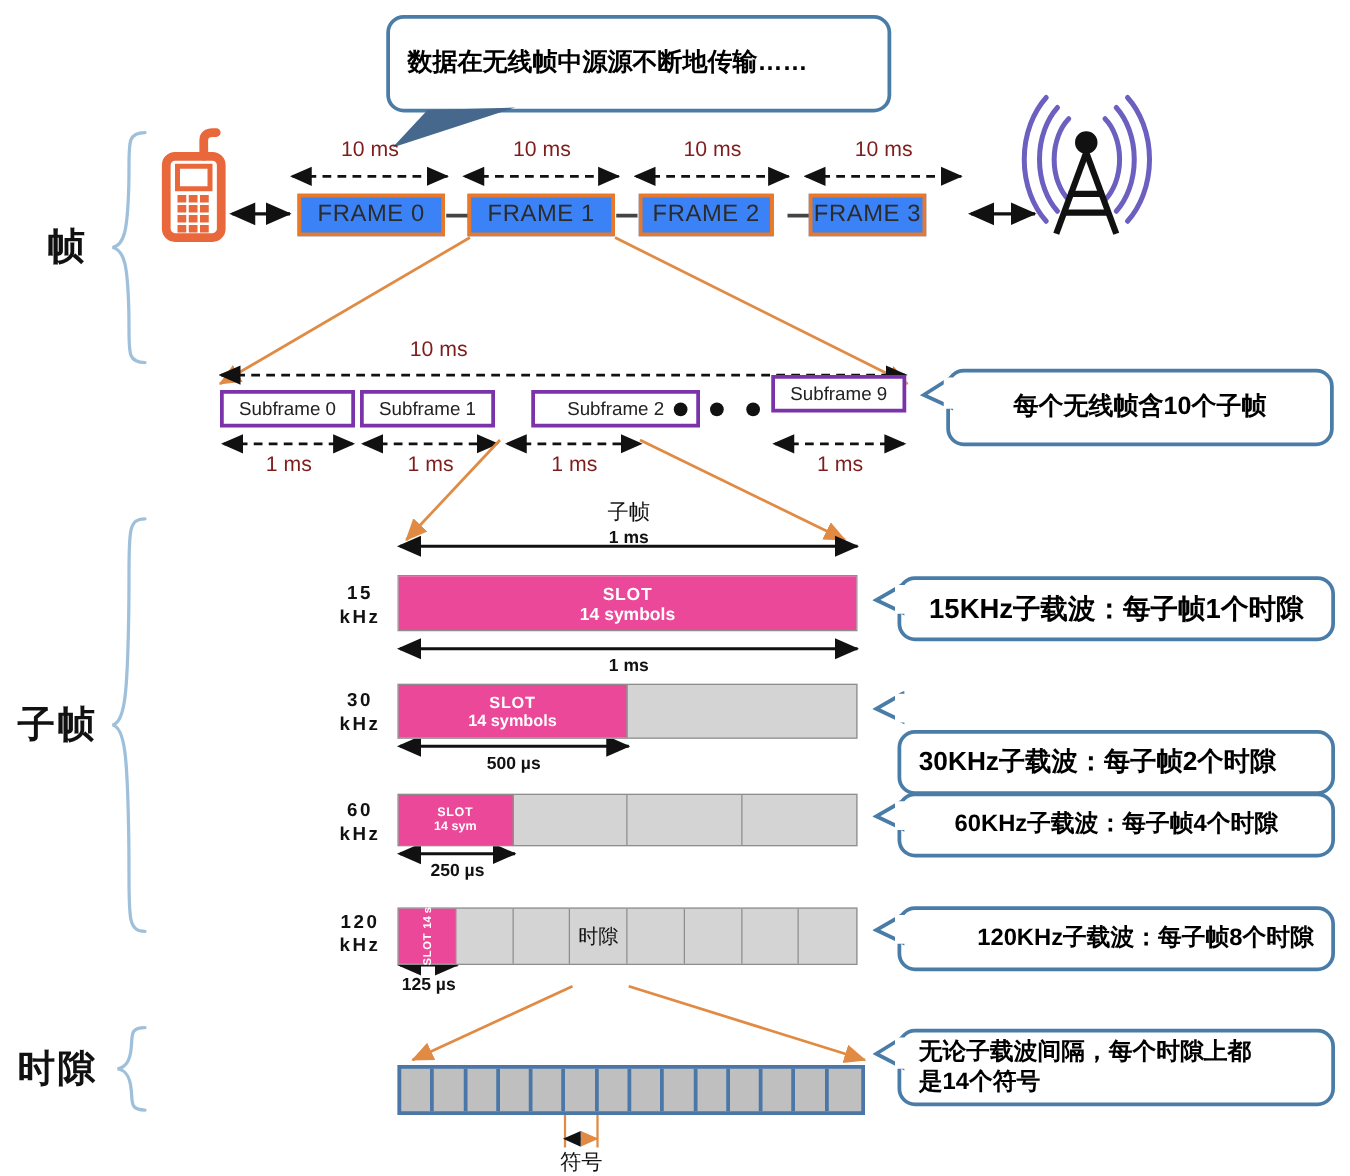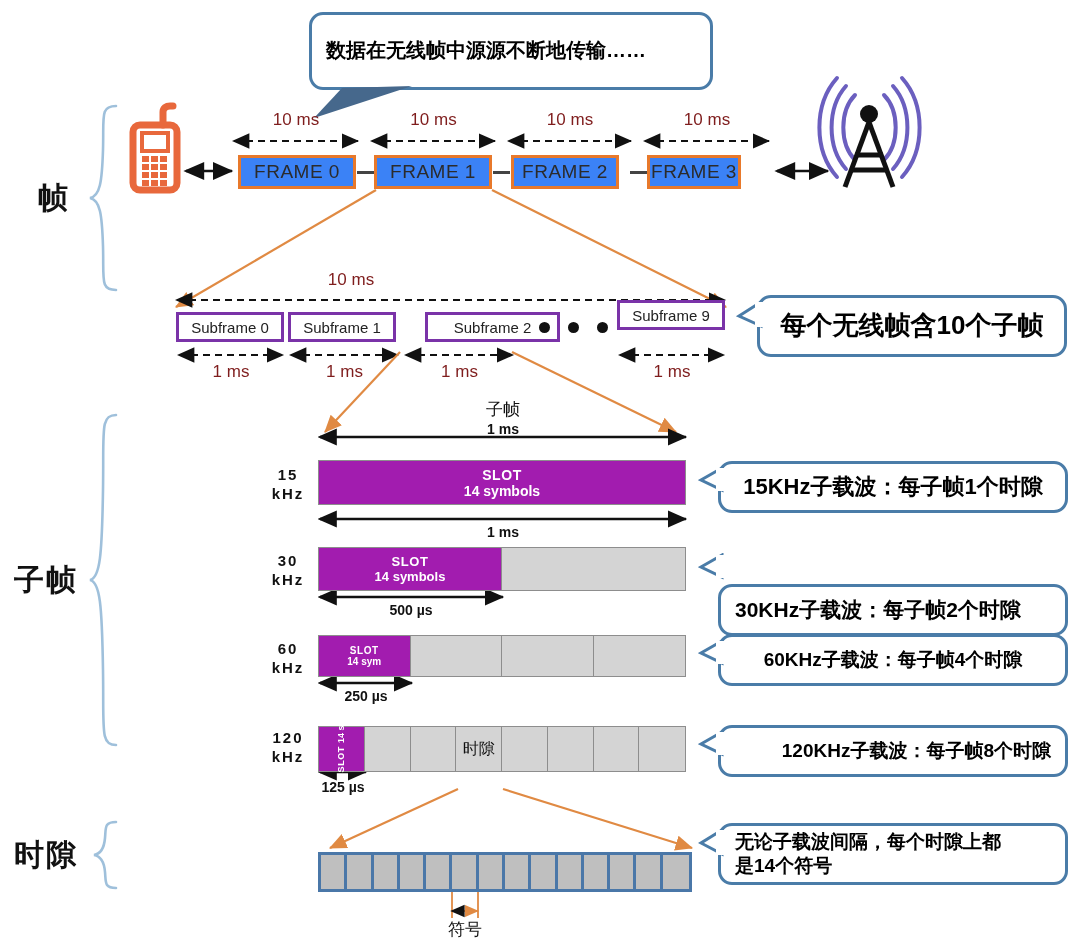--- a/index.html
+++ b/index.html
@@ -50,21 +50,21 @@
   
   .khz{
     position:absolute;font-size:15px;font-weight:bold;color:#111;
     text-align:center;line-height:1.25;letter-spacing:2px;white-space:nowrap;
   }
   .slot-row{position:absolute;box-sizing:border-box;display:flex;
     border:1px solid #8d8d8d;background:#d4d4d4;}
   .cell{box-sizing:border-box;border-right:1px solid #8d8d8d;height:100%;
     display:flex;flex-direction:column;align-items:center;justify-content:center;}
   .cell:last-child{border-right:none;}
-  .cell.dark{background:#a21caf;color:#fff;}
+  .cell.dark{background:#ec4899;color:#fff;}
   .cell .t1{font-weight:bold;letter-spacing:.6px;}
   .cell .t2{font-weight:bold;}
   .cell.vert{justify-content:center;}
   .vert-wrap{display:flex;flex-direction:row;gap:3px;
     transform:rotate(-90deg);white-space:nowrap;}
   .cell-label{font-size:16px;color:#111;}
 
   
   .sym-strip{position:absolute;display:flex;box-sizing:border-box;
     border:3px solid #4a77a8;background:#bfbfbf;}
@@ -231,21 +231,21 @@
 
   <div class="dot" style="left:539px;top:322px;"></div>
   <div class="dot" style="left:568px;top:322px;"></div>
   <div class="dot" style="left:597px;top:322px;"></div>
 
   <div class="abs meas" style="left:179px;top:362px;width:104px;">1 ms</div>
   <div class="abs meas" style="left:291px;top:362px;width:107px;">1 ms</div>
   <div class="abs meas" style="left:406px;top:362px;width:107px;">1 ms</div>
   <div class="abs meas" style="left:620px;top:362px;width:104px;">1 ms</div>
 
-  <div class="callout" style="left:757px;top:295px;width:310px;height:62px;font-size:26px;align-items:center;">
+  <div class="callout" style="left:757px;top:295px;width:310px;height:62px;font-size:20px;align-items:center;">
     <div class="ln">每个无线帧含10个子帧</div>
   </div>
   <svg class="abs" style="left:735px;top:300px;width:30px;height:40px;">
     <path d="M26,2 L4,16 L26,26 z" fill="#fff" stroke="#4a7ca8" stroke-width="3"></path>
     <rect x="20" y="2" width="9" height="25" fill="#fff"></rect>
   </svg>
 
   <div class="abs" style="left:503px;top:398px;transform:translateX(-50%);font-size:17px;color:#111;">子帧</div>
   <div class="abs meas-sm" style="left:503px;top:421px;transform:translateX(-50%);">1 ms</div>
 

